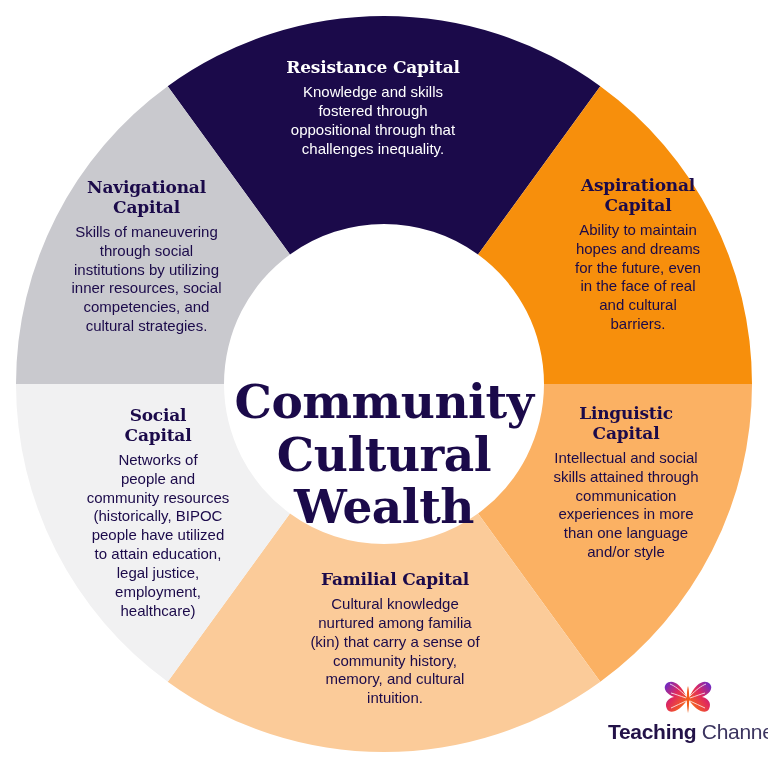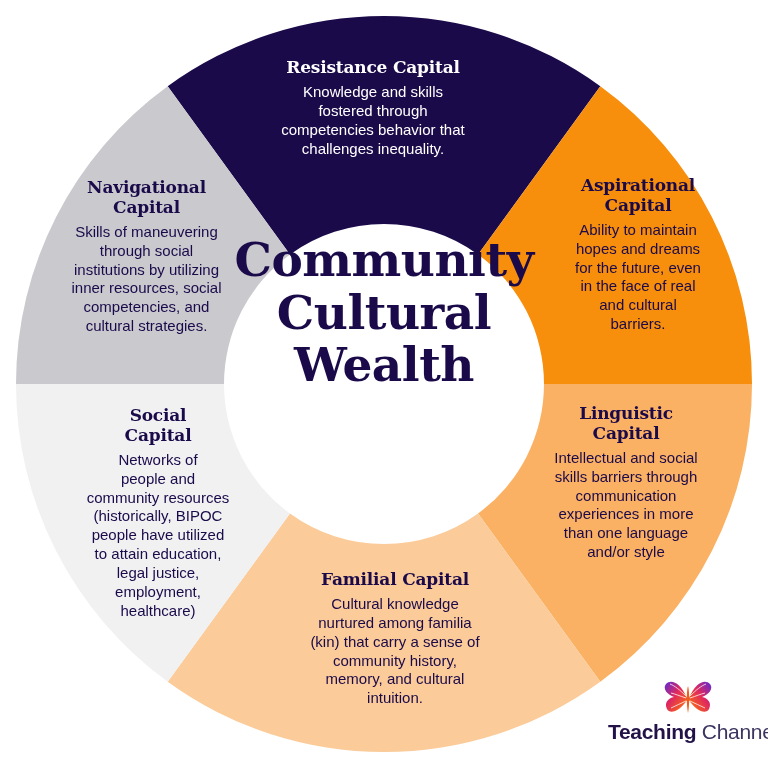--- a/index.html
+++ b/index.html
@@ -33,21 +33,21 @@
   
   .center-hub {
     position: absolute;
     left: 234px;
     top: 234px;
     width: 300px;
     height: 300px;
     border-radius: 50%;
     background: #ffffff;
     display: flex;
-    align-items: flex-start;
+    align-items: flex-end;
     justify-content: center;
     z-index: 5;
   }
   .center-title {
     font-family: "DejaVu Serif", serif;
     font-weight: bold;
     font-size: 47px;
     line-height: 1.12;
     letter-spacing: -0.5px;
     color: #1B0A4A;
@@ -143,40 +143,40 @@
   <div class="center-hub">
     <div class="center-title">Community
 Cultural
 Wealth</div>
   </div>
 
   <div class="seg-text on-navy" id="seg-resistance">
     <div class="seg-title">Resistance Capital</div>
     <div class="seg-body">Knowledge and skills
 fostered through
-competencies behavior that
+oppositional through that
 challenges inequality.</div>
   </div>
 
   <div class="seg-text" id="seg-aspirational">
     <div class="seg-title">Aspirational
 Capital</div>
     <div class="seg-body">Ability to maintain
 hopes and dreams
 for the future, even
 in the face of real
 and cultural
 barriers.</div>
   </div>
 
   <div class="seg-text" id="seg-linguistic">
     <div class="seg-title">Linguistic
 Capital</div>
     <div class="seg-body">Intellectual and social
-skills barriers through
+skills attained through
 communication
 experiences in more
 than one language
 and/or style</div>
   </div>
 
   <div class="seg-text" id="seg-familial">
     <div class="seg-title">Familial Capital</div>
     <div class="seg-body">Cultural knowledge
 nurtured among familia

